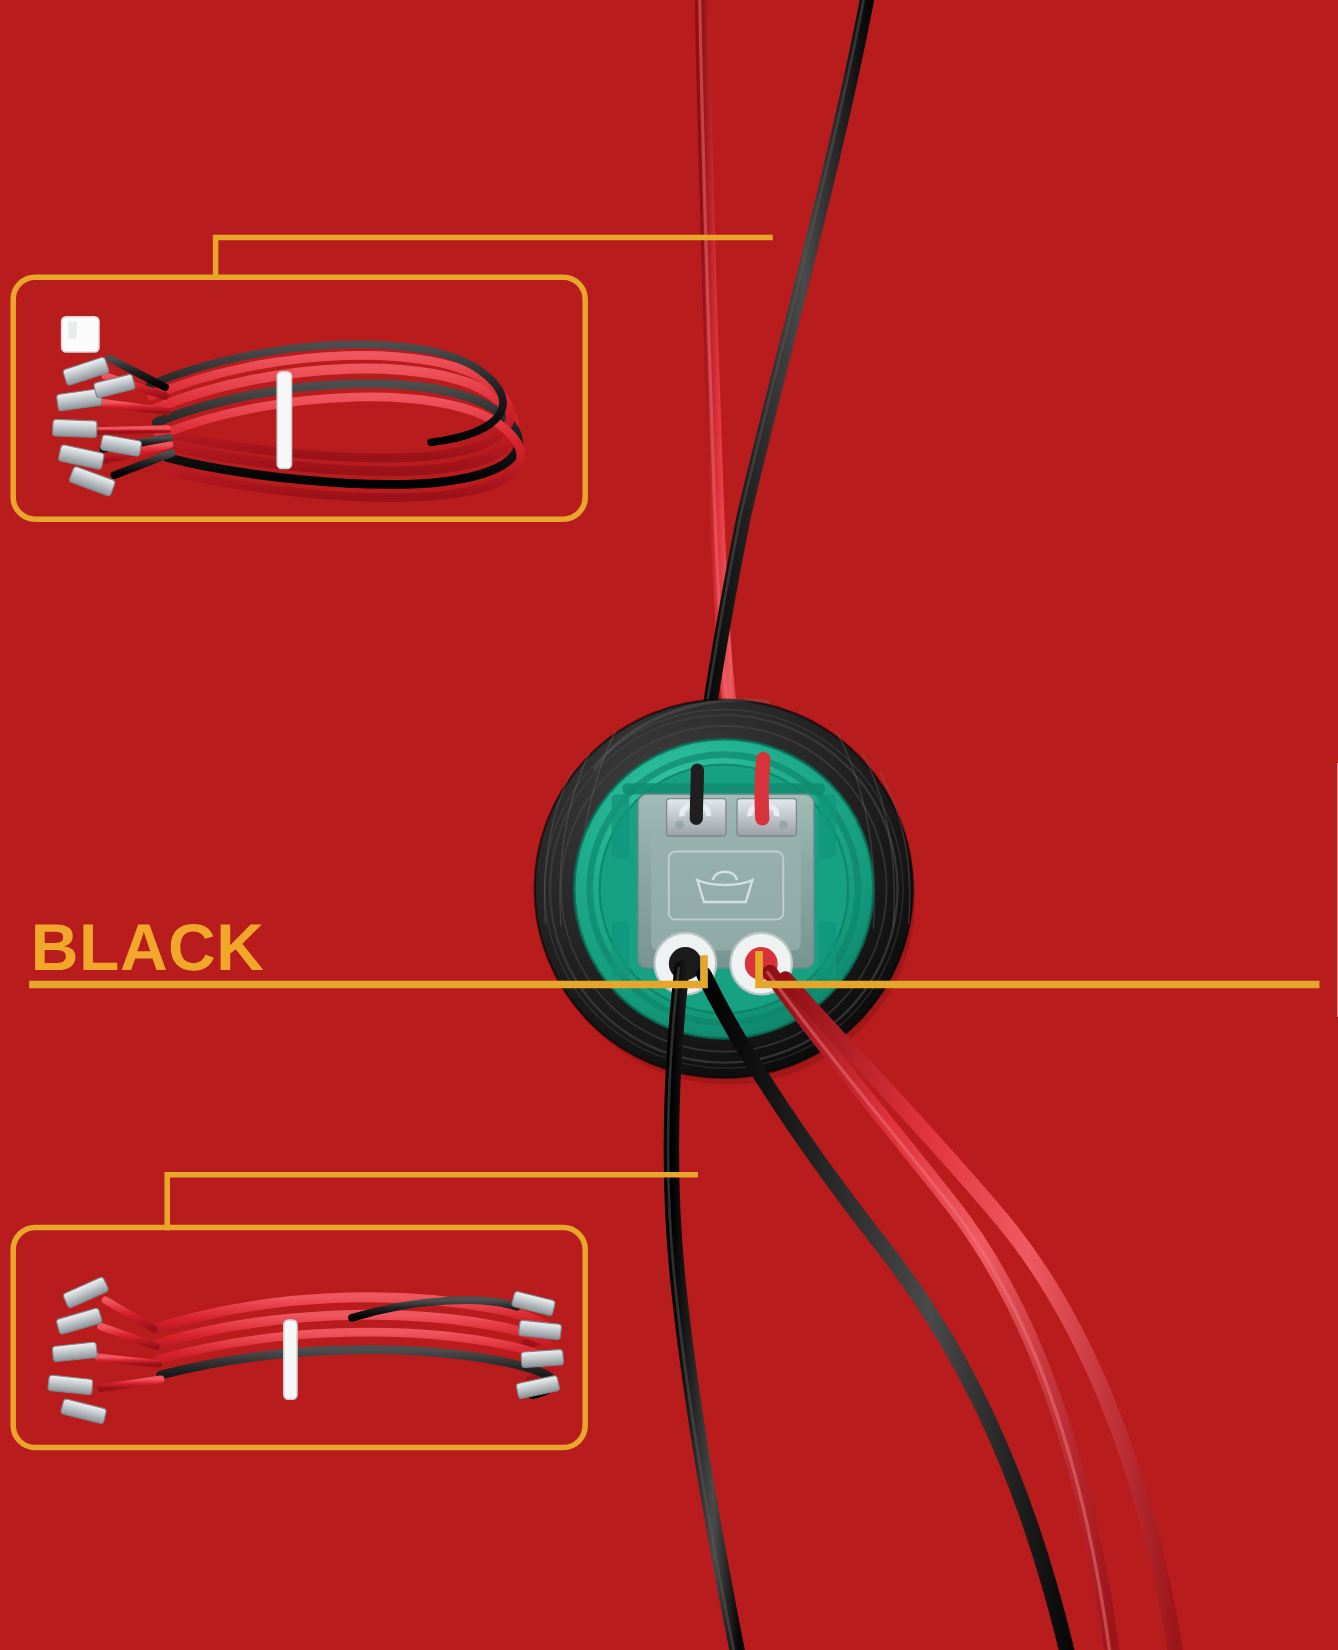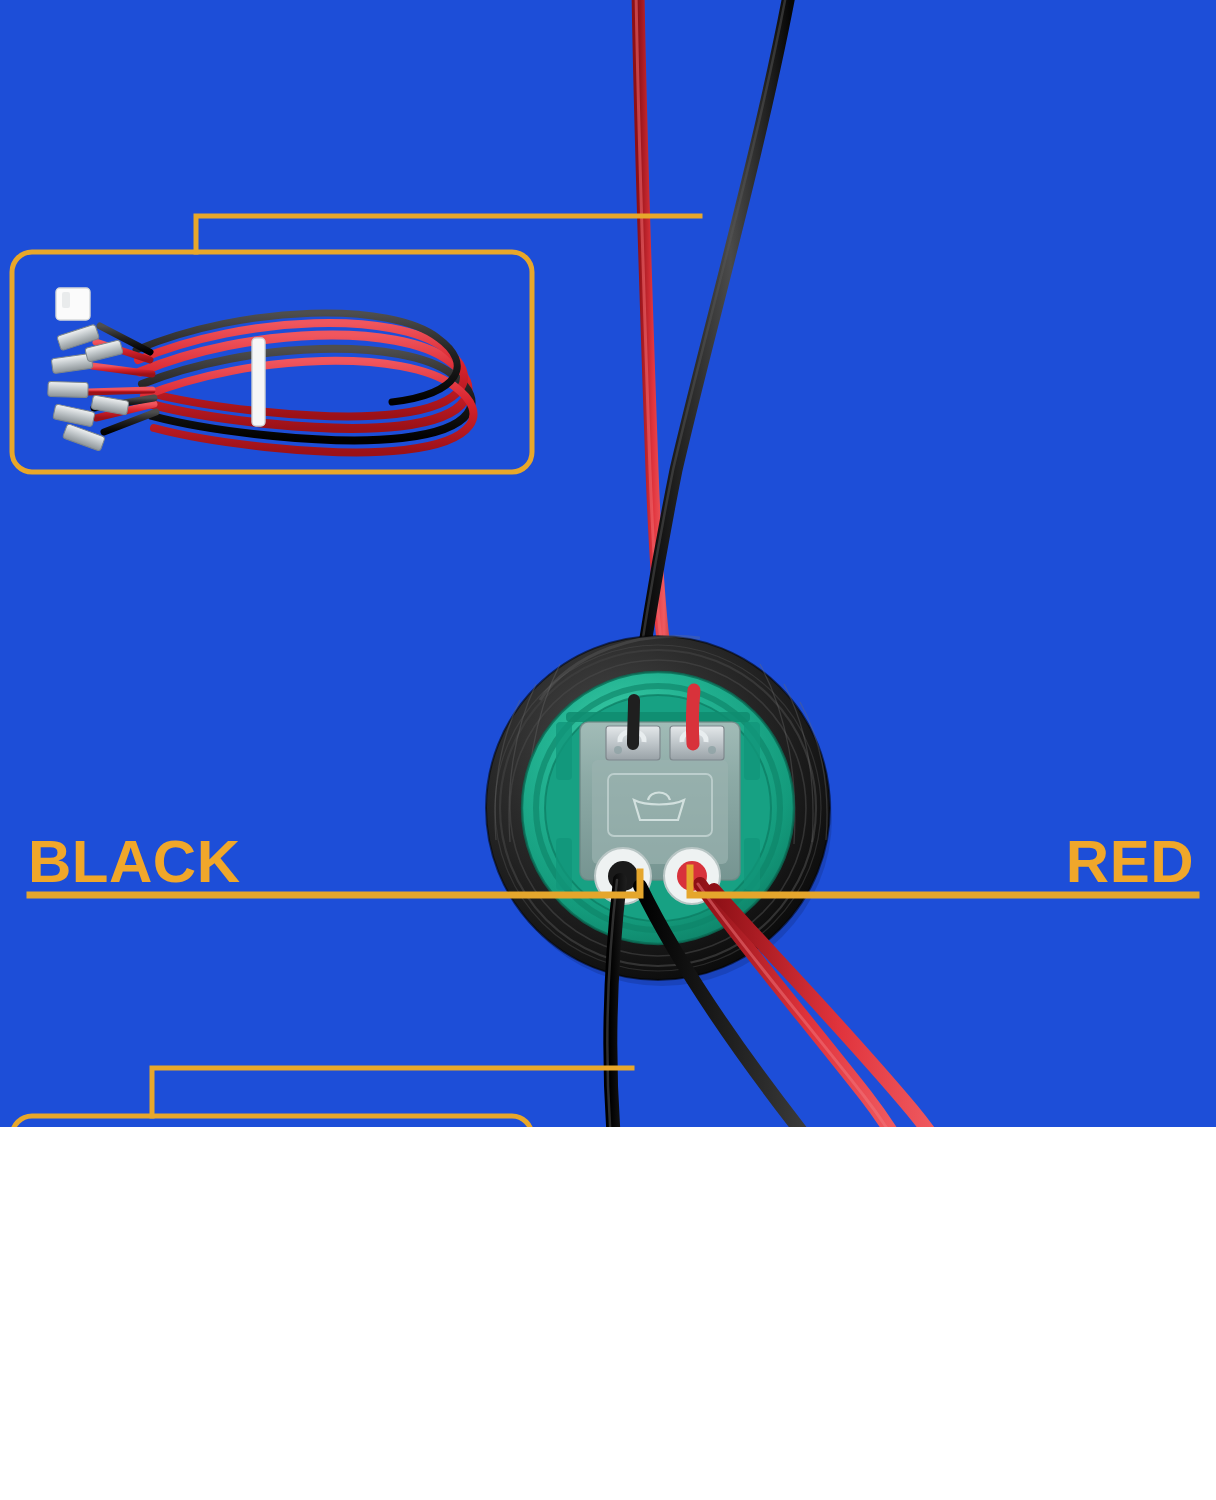--- a/index.html
+++ b/index.html
@@ -6,22 +6,22 @@
     margin: 0;
     padding: 0;
     background: #ffffff;
   }
   body {
     font-family: "Liberation Sans", sans-serif;
   }
   #stage {
     position: relative;
     width: 1216px;
-    height: 1127px;
-    background: #1d4ed8;
+    height: 1500px;
+    background: #b91c1c;
     overflow: hidden;
   }
   .layer {
     position: absolute;
     inset: 0;
     width: 1216px;
     height: 1500px;
   }
   #photo-layer { z-index: 1; }
   #callout-layer { z-index: 3; }
@@ -288,16 +288,15 @@
     <rect x="12" y="1116" width="520" height="200" rx="20" fill="none" stroke="#E8A72A" stroke-width="5"></rect>
     <path d="M 152 1116 L 152 1068 L 632 1068" fill="none" stroke="#E8A72A" stroke-width="5" stroke-linecap="square"></path>
 
     <path d="M 30 895 L 640 895 L 640 872" fill="none" stroke="#E5A62C" stroke-width="7" stroke-linecap="square"></path>
 
     <path d="M 1196 895 L 690 895 L 690 868" fill="none" stroke="#E5A62C" stroke-width="7" stroke-linecap="square"></path>
   </svg>
 
   <div class="layer" id="label-layer" style="pointer-events:none">
     <div class="label-text" id="label-black">BLACK</div>
-    <div class="label-text" id="label-red">RED</div>
   </div>
 
 </div>
 
 </body></html>

